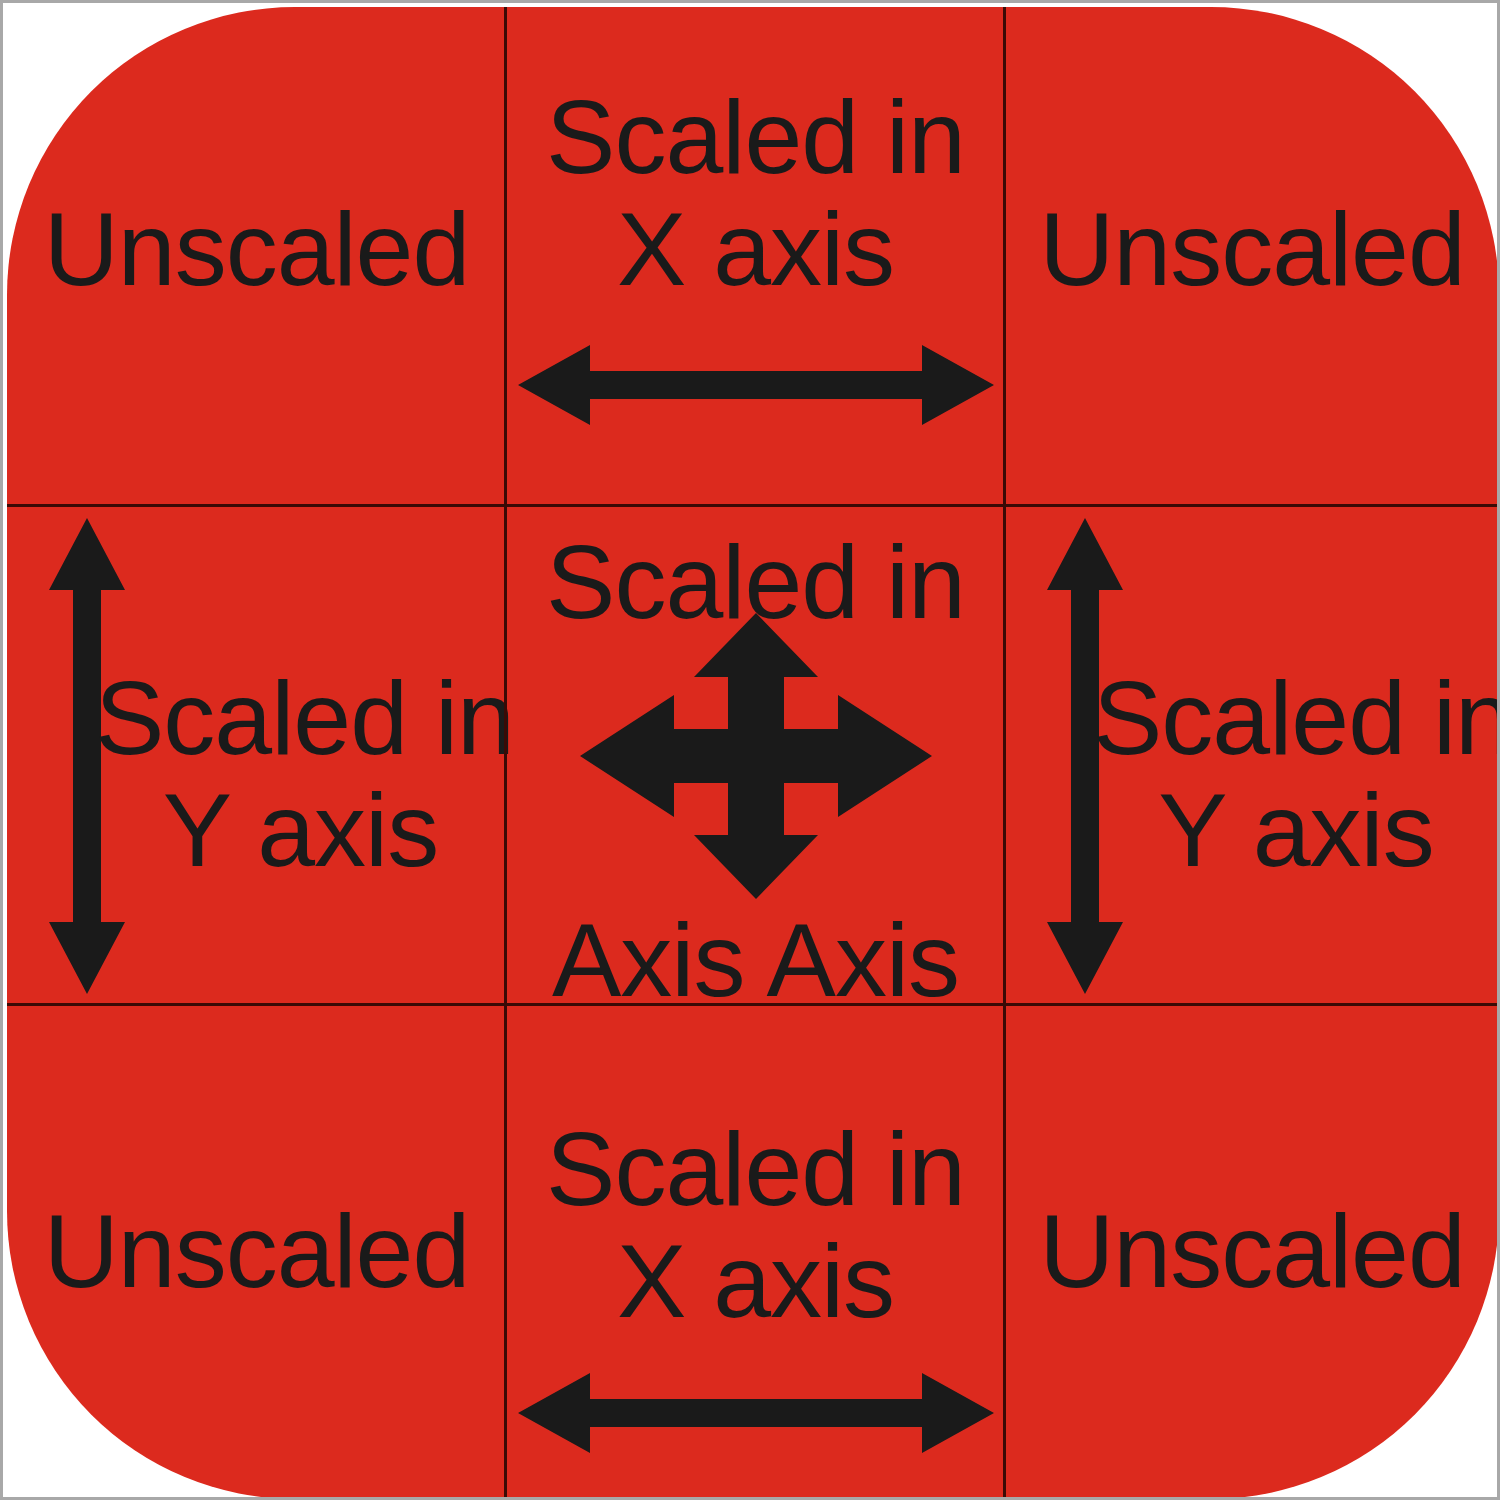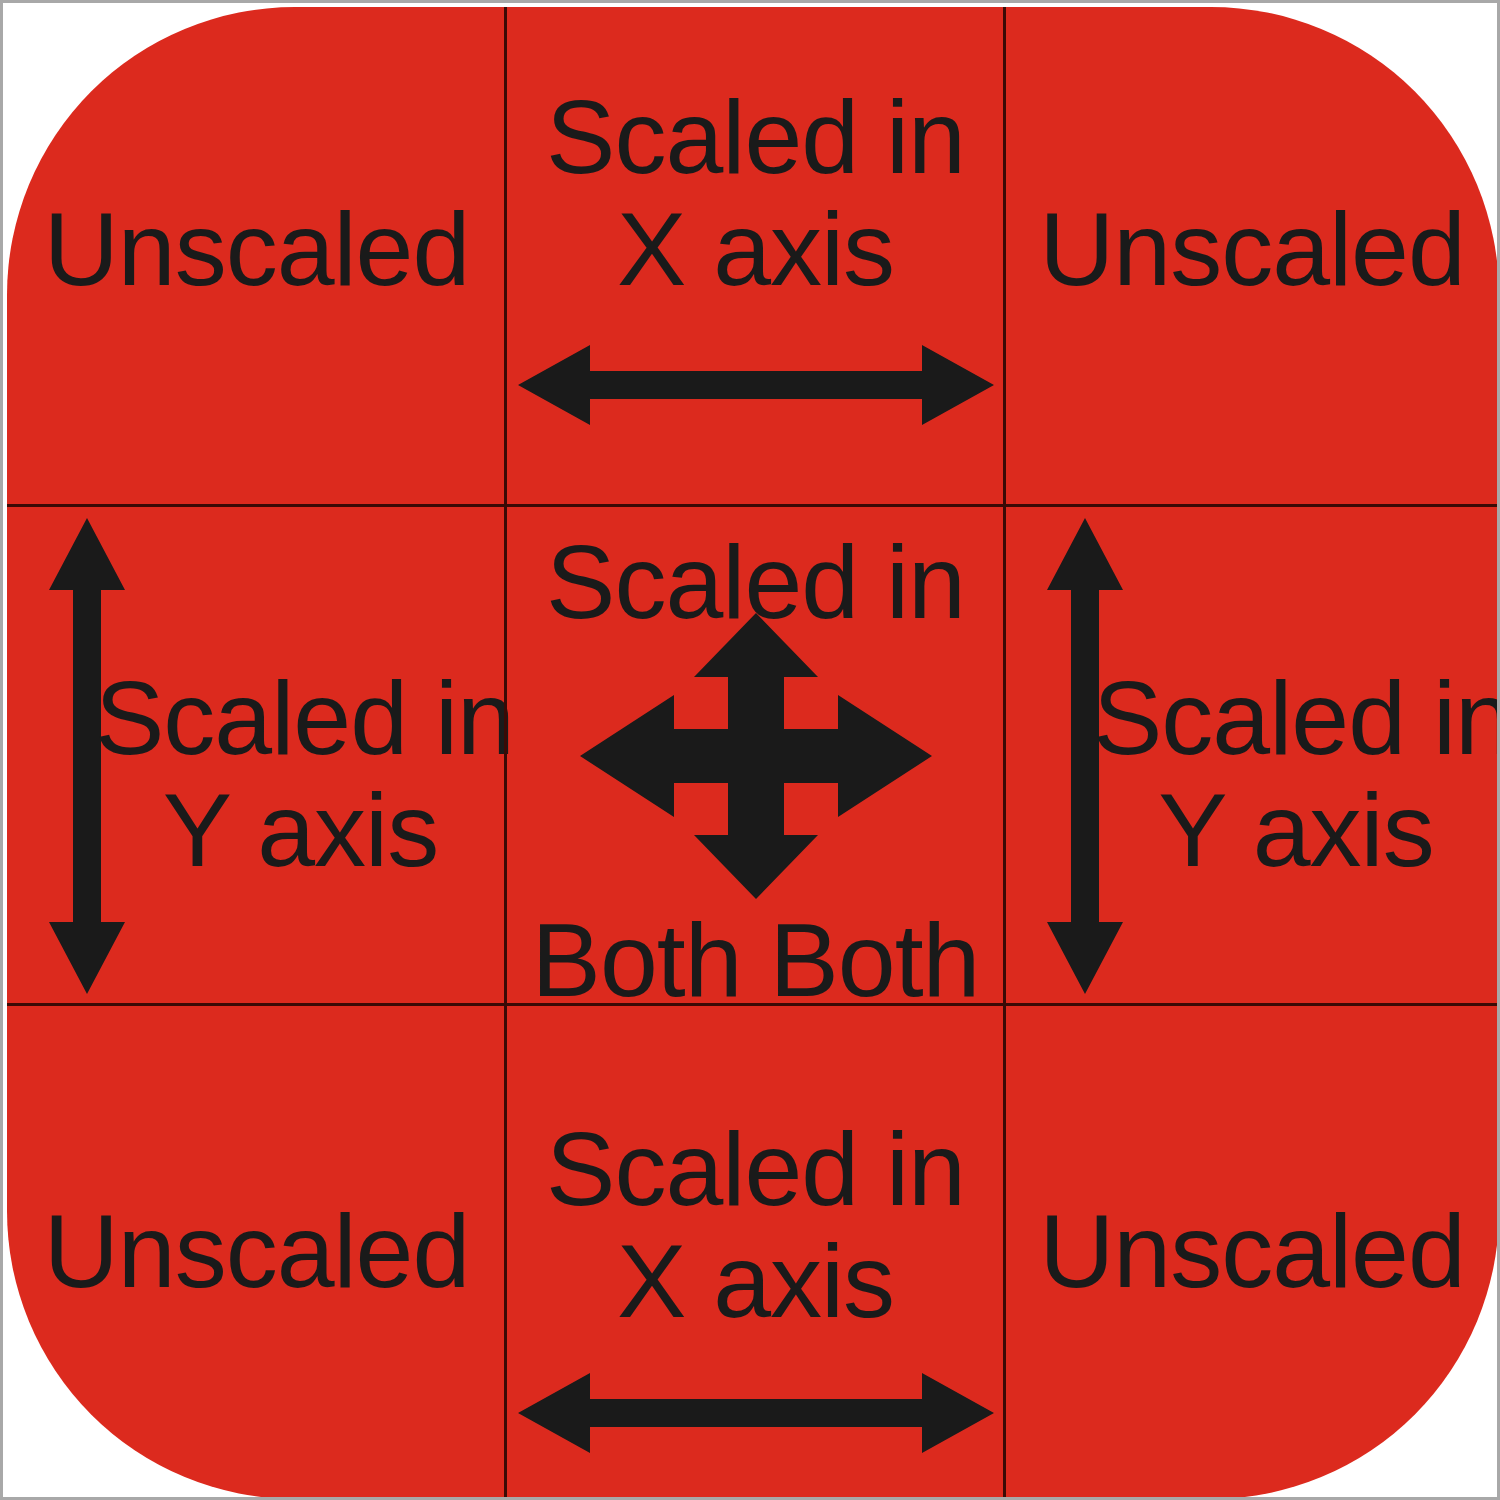--- a/index.html
+++ b/index.html
@@ -130,21 +130,21 @@
 
     <div class="cell">
       <div class="label twoline" style="top:20px;">Scaled in</div>
       <svg class="arrowsvg" style="left:70px; top:105px;" width="360" height="290" viewBox="0 0 360 290">
         <polygon fill="#1a1a1a" points="
           180,2
           242,66 208,66 208,118
           262,118 262,84 356,145 262,206 262,172 208,172 208,224 242,224
           180,288 118,224 152,224 152,172 98,172 98,206 4,145 98,84 98,118 152,118 152,66 118,66"></polygon>
       </svg>
-      <div class="label twoline" style="top:398px;">Both Both</div>
+      <div class="label twoline" style="top:398px;">Axis Axis</div>
     </div>
 
     <div class="cell">
       <svg class="arrowsvg" style="left:38px; top:10px;" width="84" height="480" viewBox="0 0 84 480">
         <polygon fill="#1a1a1a" points="42,2 80,74 56,74 56,406 80,406 42,478 4,406 28,406 28,74 4,74"></polygon>
       </svg>
       <div class="label twoline" style="top:156px; left:88px; width:calc(100% - 88px);">Scaled in</div>
       <div class="label twoline" style="top:268px; left:88px; width:calc(100% - 88px);">Y axis</div>
     </div>
 

